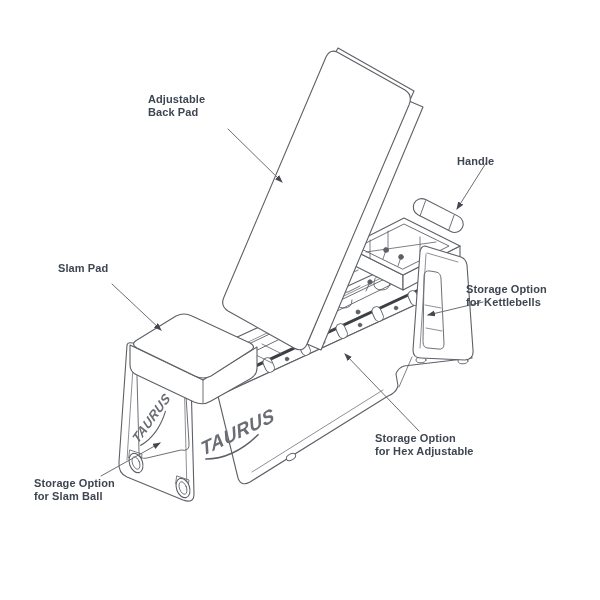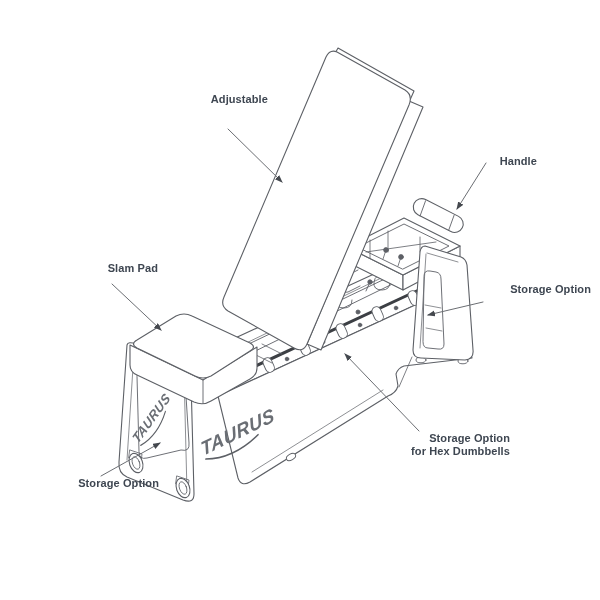--- a/index.html
+++ b/index.html
@@ -2,21 +2,21 @@
 <html><head>
 <meta charset="utf-8">
 <style>
   html,body{margin:0;padding:0;background:#ffffff;}
   .stage{
     position:relative;width:600px;height:600px;background:#ffffff;overflow:hidden;
     font-family:"Liberation Sans",sans-serif;
   }
   .artwork{position:absolute;left:0;top:0;}
   .callout{
-    position:absolute;text-align:right;font-size:11px;font-weight:700;
+    position:absolute;text-align:left;font-size:11px;font-weight:700;
     line-height:12.5px;color:#3e4651;letter-spacing:.1px;
   }
 </style>
 </head>
 <body>
 
 <div class="stage">
 
   <svg class="artwork" width="600" height="600" viewBox="0 0 600 600">
     <defs>
@@ -151,36 +151,39 @@
         <path marker-end="url(#ah)" d="M112,284 L161,330"></path>
         <path marker-end="url(#ah)" d="M483,302 L428,315"></path>
         <path marker-end="url(#ah)" d="M419,431 L345,354"></path>
         <path marker-end="url(#ah)" d="M101,476 L160,443"></path>
       </g>
     </g>
   </svg>
 
   <div class="callout" style="left:148px;top:93px;width:120px">
     <div>Adjustable</div>
+    <div>Back Pad</div>
   </div>
 
   <div class="callout" style="left:457px;top:155px;width:80px">
     <div>Handle</div>
   </div>
 
   <div class="callout" style="left:58px;top:262px;width:100px">
     <div>Slam Pad</div>
   </div>
 
   <div class="callout" style="left:466px;top:283px;width:125px">
     <div>Storage Option</div>
+    <div>for Kettlebells</div>
   </div>
 
   <div class="callout" style="left:375px;top:432px;width:135px">
     <div>Storage Option</div>
-    <div>for Hex Dumbbells</div>
+    <div>for Hex Adjustable</div>
   </div>
 
   <div class="callout" style="left:34px;top:477px;width:125px">
     <div>Storage Option</div>
+    <div>for Slam Ball</div>
   </div>
 
 </div>
 
 </body></html>

